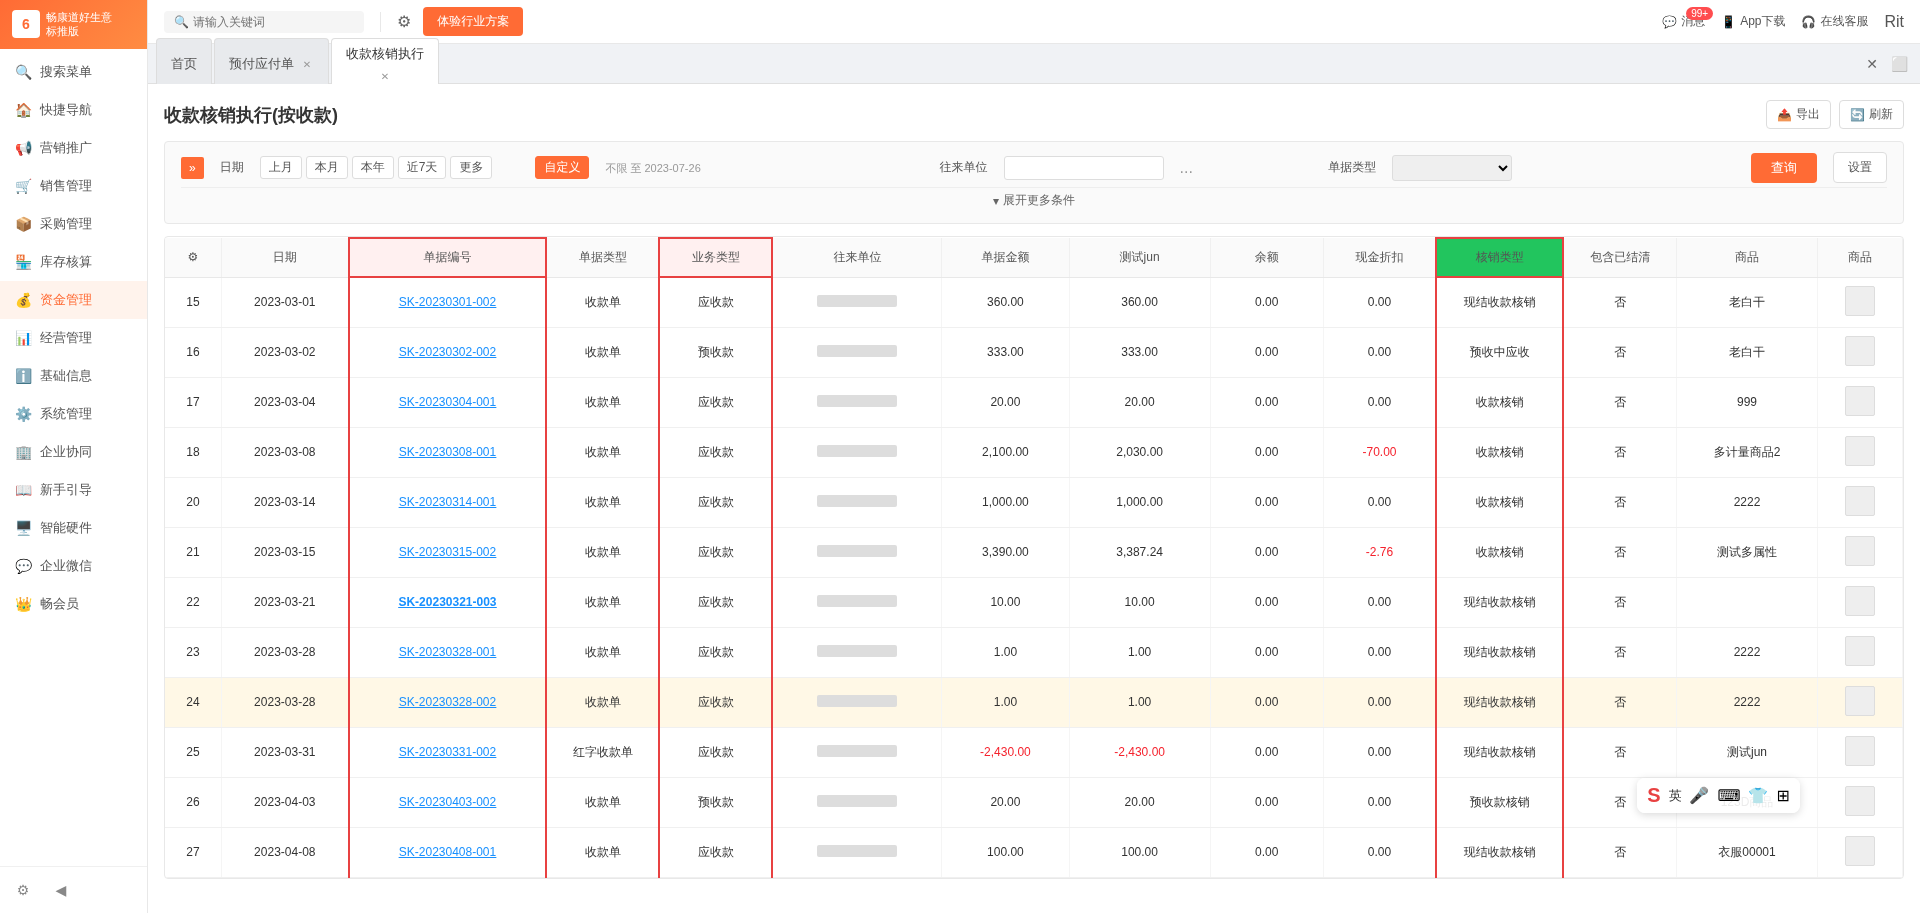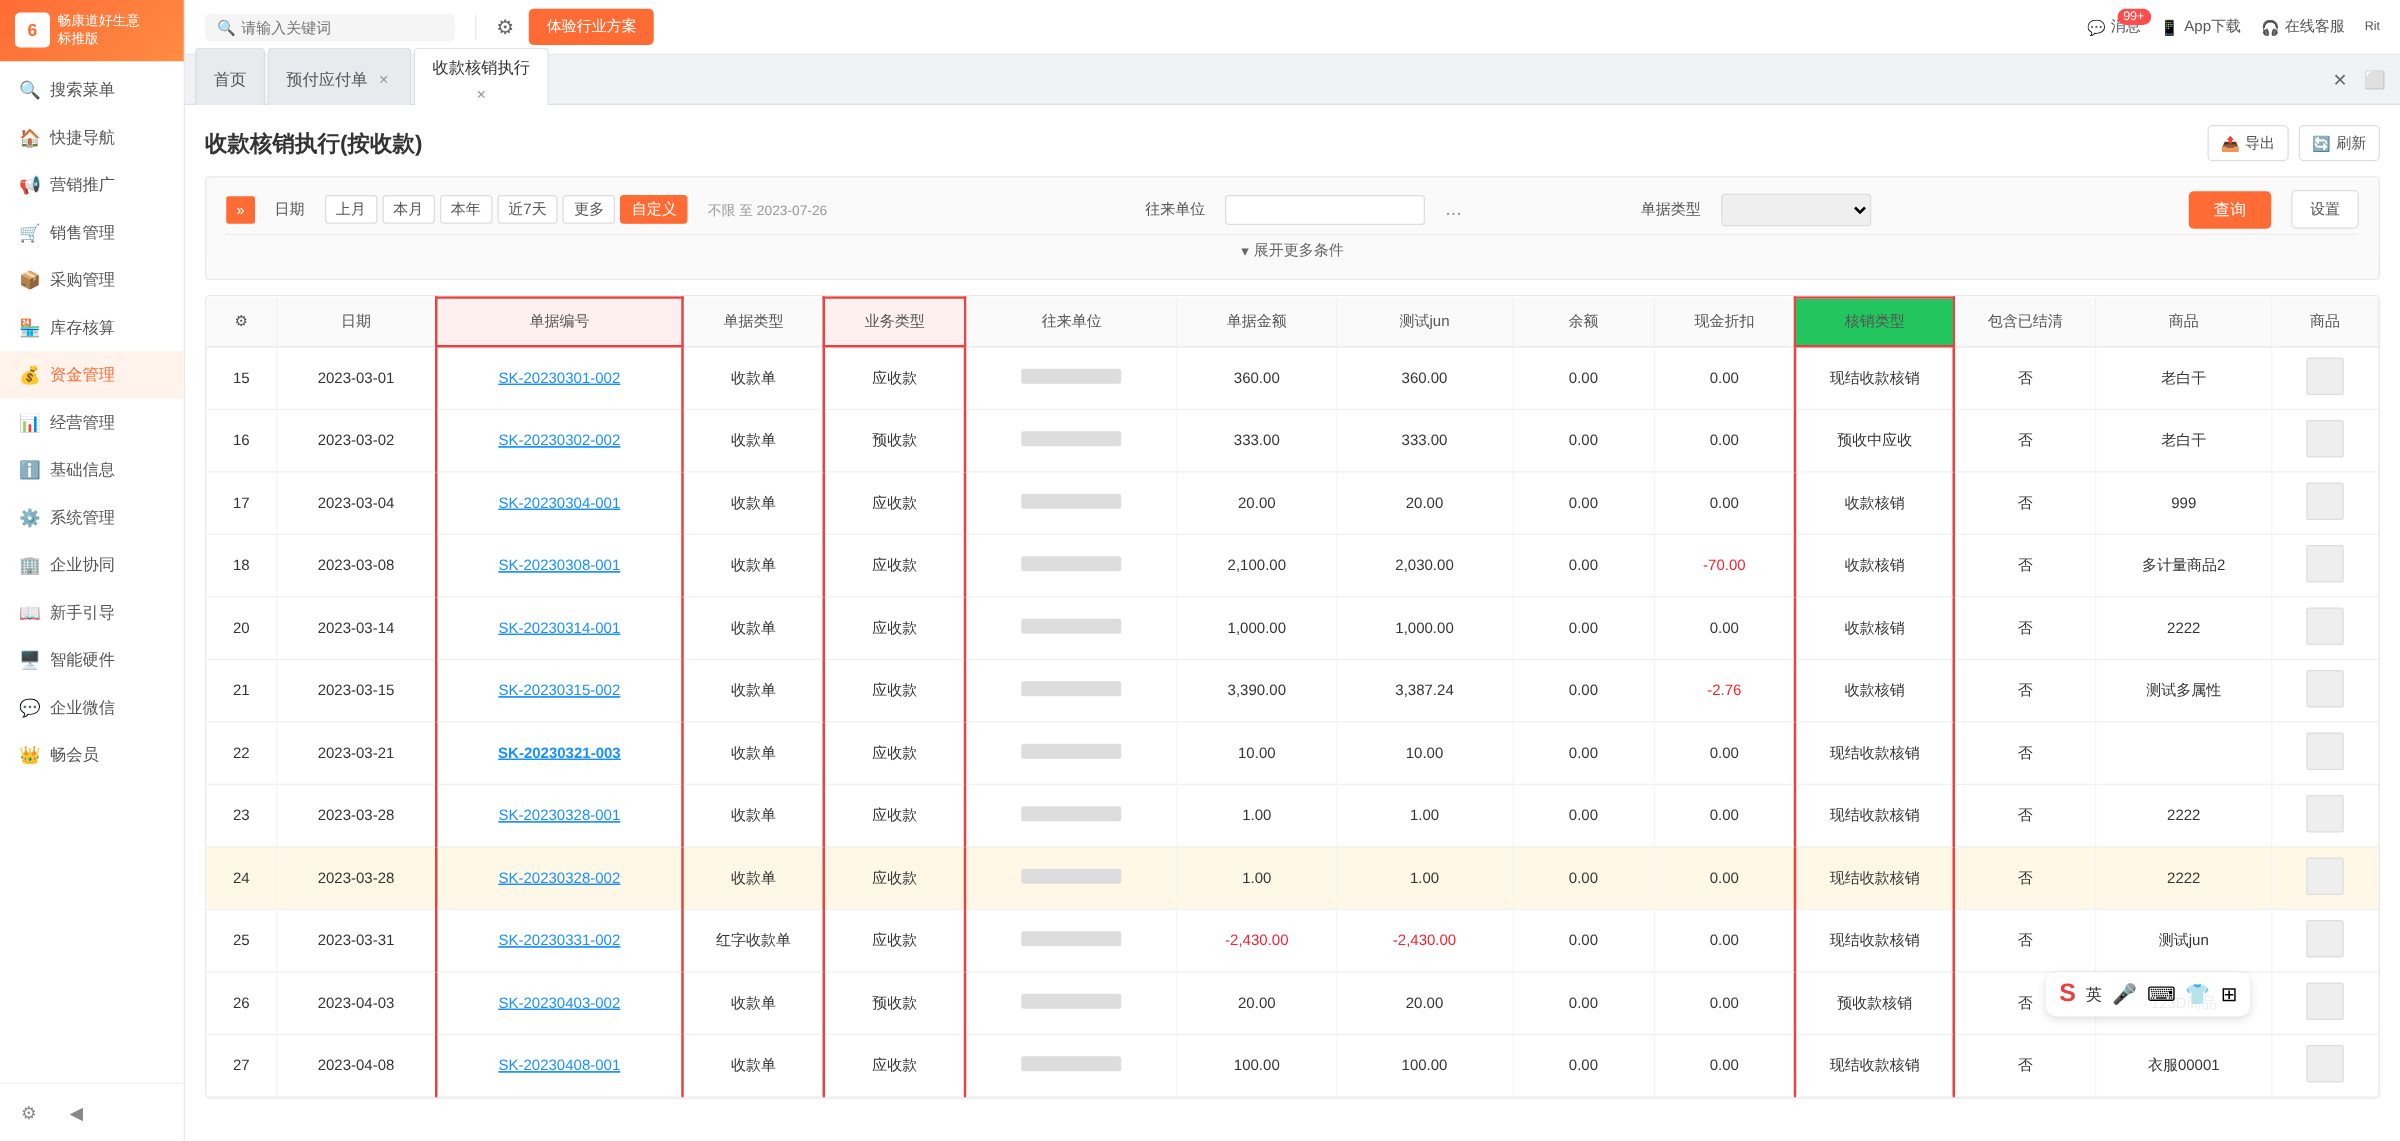--- a/index.html
+++ b/index.html
@@ -50,21 +50,21 @@
     .page-header-actions { display: flex; gap: 8px; }
     .header-btn { display: flex; align-items: center; gap: 4px; padding: 5px 10px; border: 1px solid #ddd; border-radius: 4px; font-size: 12px; cursor: pointer; color: #555; background: #fff; }
 
     
     .filter-bar { background: #fafafa; border: 1px solid #e8e8e8; border-radius: 4px; padding: 10px 16px; margin-bottom: 12px; }
     .filter-row { display: flex; align-items: center; gap: 16px; }
     .filter-expand { background: #ff6b35; color: #fff; border: none; border-radius: 2px; padding: 4px 8px; cursor: pointer; font-size: 12px; }
     .filter-label { font-size: 12px; color: #555; }
     .filter-date-btns { display: flex; gap: 4px; }
     .filter-date-btn { padding: 2px 8px; border: 1px solid #ddd; border-radius: 3px; font-size: 12px; cursor: pointer; color: #555; background: #fff; }
-    .filter-date-btn.active { background: #ff6b35; color: #fff; border-color: #ff6b35; }
+    .filter-date-btn.active { background: #ff6b35; color: #fff; border-color: #ff6b35; margin-left: 39px; }
     .filter-date-range { font-size: 11px; color: #999; margin-top: 2px; }
     .filter-input { border: 1px solid #ddd; border-radius: 3px; padding: 4px 8px; font-size: 12px; width: 160px; }
     .filter-dots { color: #999; font-size: 16px; }
     .filter-select { border: 1px solid #ddd; border-radius: 3px; padding: 4px 8px; font-size: 12px; min-width: 120px; }
     .filter-query-btn { background: #ff6b35; color: #fff; border: none; border-radius: 4px; padding: 6px 20px; font-size: 13px; cursor: pointer; }
     .filter-setting-btn { border: 1px solid #ddd; border-radius: 4px; padding: 6px 14px; font-size: 12px; cursor: pointer; background: #fff; color: #555; }
     .filter-expand-more { display: flex; align-items: center; justify-content: center; gap: 4px; padding: 4px; font-size: 12px; color: #666; cursor: pointer; margin-top: 4px; border-top: 1px solid #eee; }
 
     
     .table-wrapper { overflow-x: auto; border: 1px solid #e8e8e8; border-radius: 4px; }
@@ -178,21 +178,21 @@
         <span class="badge">99+</span>
       </div>
       <div class="topbar-app">
         <span>📱</span>
         <span>App下载</span>
       </div>
       <div class="topbar-service">
         <span>🎧</span>
         <span>在线客服</span>
       </div>
-      <div style="color:#555;font-size:10px;cursor:pointer;">Rit</div>
+      <div style="color:#555;font-size:16px;cursor:pointer;">Rit</div>
     </div>
   </div>
 
   <div class="tabbar" id="tabbar">
       <div style="display: flex; gap: 2px; flex: 1 1 0%;">
         <div class="tab">
           <span>首页</span>
         </div>
         <div class="tab">
           <span>预付应付单</span>

